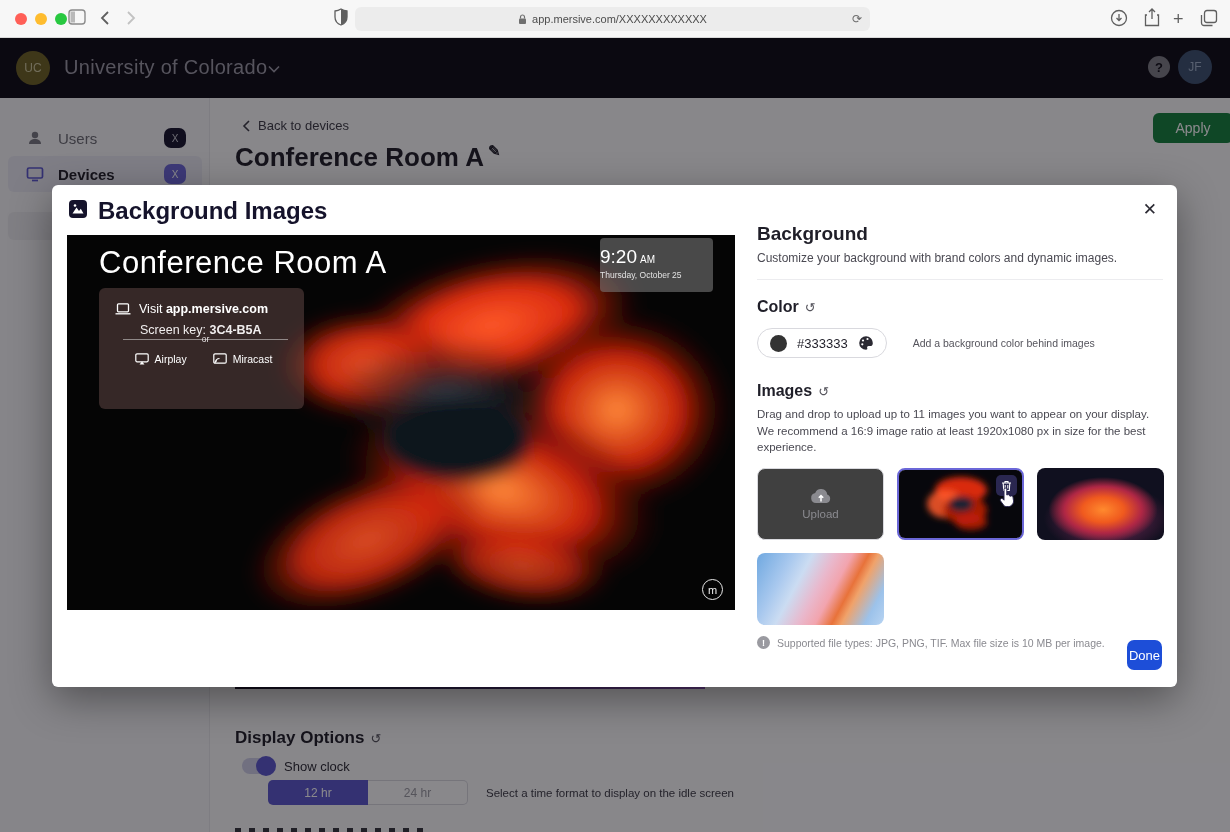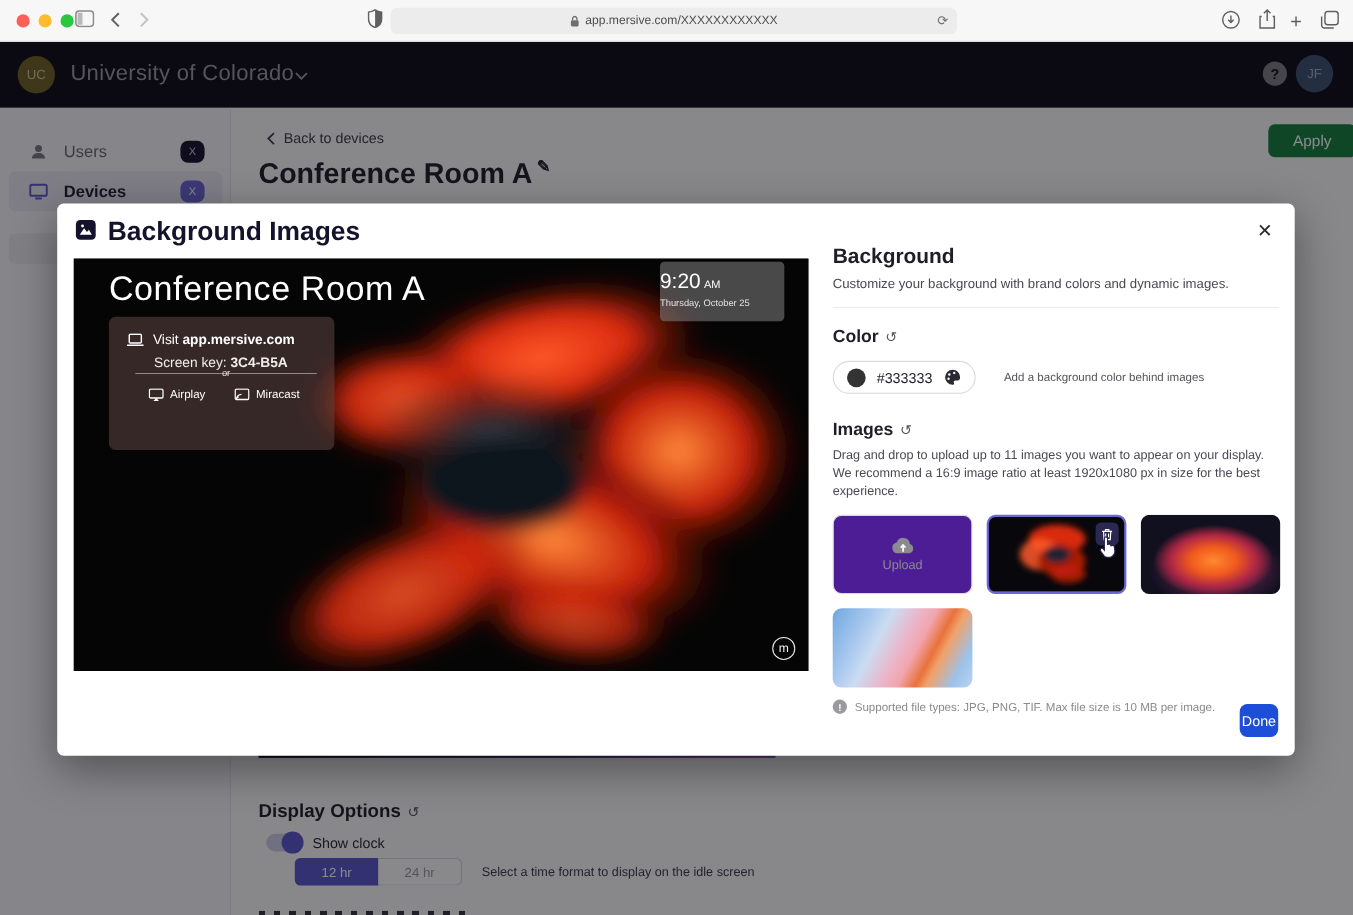--- a/index.html
+++ b/index.html
@@ -42,21 +42,21 @@
   .apply-btn { position:absolute; left:943px; top:15px; width:80px; height:30px; background:#15803d; border:none; border-radius:6px; color:#fff; font-size:14px; }
   .under-strip { position:absolute; left:25px; top:566px; width:470px; height:25px; background:linear-gradient(90deg,#161022,#23203e 25%,#3c2a5e 55%,#6a3d92 80%,#8a55b4); }
   .under-strip .mlogo { position:absolute; right:6px; top:3px; width:15px; height:15px; border:1px solid rgba(255,255,255,.5); border-radius:50%; color:rgba(255,255,255,.6); font-size:9px; display:flex; align-items:center; justify-content:center; }
   .display-options-h { position:absolute; left:25px; top:630px; font-size:17px; font-weight:bold; color:#1F1E28; }
   .reset-ic { font-weight:normal; font-size:13px; color:#55545C; margin-left:6px; }
   .show-clock-row { position:absolute; left:32px; top:660px; display:flex; align-items:center; gap:10px; }
   .toggle { position:relative; width:32px; height:16px; border-radius:8px; background:#CFCFE8; }
   .toggle .knob { position:absolute; right:-2px; top:-2px; width:20px; height:20px; border-radius:50%; background:#5B57CE; }
   .show-clock-lbl { font-size:13px; color:#2B2A33; }
   .seg-row { position:absolute; left:58px; top:682px; display:flex; align-items:center; }
-  .seg { width:76px; height:25px; font-size:12px; display:flex; align-items:center; justify-content:center; }
+  .seg { width:100px; height:25px; font-size:12px; display:flex; align-items:center; justify-content:center; }
   .seg-on { background:#5B57CE; color:#fff; border-radius:5px 0 0 5px; }
   .seg-off { background:#FDFDFD; color:#9a9aa2; border:1px solid #D8D8DE; border-left:none; border-radius:0 5px 5px 0; }
   .seg-hint { font-size:11.5px; color:#3C3B45; margin-left:18px; }
   .cut-heading { position:absolute; left:25px; top:730px; width:190px; height:6px; overflow:hidden; }
   .cut-heading i { display:block; width:100%; height:12px;
      background:repeating-linear-gradient(90deg,#1F1E28 0 6px,transparent 6px 14px); opacity:.9; }
 
   
   .overlay { position:absolute; top:38px; left:0; width:1230px; height:794px; background:rgba(10,9,15,0.48); z-index:10; }
 
@@ -91,21 +91,21 @@
   .rp-divider { border-top:1px solid #ECECEF; margin-top:14px; }
   .sec-h { font-size:16px; font-weight:bold; color:#1F1E28; margin-top:18px; }
   .color-row { display:flex; align-items:center; gap:26px; margin-top:12px; }
   .color-pill { display:flex; align-items:center; gap:10px; height:30px; padding:0 12px; border:1px solid #D9D9DE; border-radius:16px; background:#fff; }
   .swatch { width:17px; height:17px; border-radius:50%; background:#333333; }
   .hex { font-size:13px; color:#1F1E28; }
   .color-hint { font-size:10.5px; color:#55545C; }
   .img-desc { font-size:11.5px; color:#4A4952; line-height:1.45; margin-top:6px; }
   .tiles { position:relative; margin-top:12px; height:158px; }
   .tile { position:absolute; width:127px; height:72px; border-radius:8px; overflow:hidden; }
-  .tile-upload { left:0; top:0; border:1px solid #D9D9DE; background:#4c1d95; display:flex; flex-direction:column; align-items:center; justify-content:center; gap:4px; }
+  .tile-upload { left:0; top:0; border:1px solid #D9D9DE; background:#404040; display:flex; flex-direction:column; align-items:center; justify-content:center; gap:4px; }
   .tile-upload span { font-size:11.5px; color:#8A8A8F; }
   .tile-fish { left:140px; top:0; background:#07070c; border:2px solid #6B67D8; box-shadow:0 0 0 2px #fff inset; }
   .tile-anemone { left:280px; top:0; background:
       radial-gradient(ellipse 70px 42px at 52% 58%, #FF8A2E 0%, #F05A1E 30%, #B02745 55%, rgba(20,16,40,0) 78%),
       radial-gradient(ellipse 90px 50px at 55% 70%, #8A2E62 0%, rgba(25,18,45,0) 70%),
       #10101F; }
   .tile-pastel { left:0; top:85px; background:
       linear-gradient(118deg,#6FA8E0 0%,#A8C8EE 22%,#CBDCF2 34%,#E9B8CC 48%,#F2A4AE 58%,#E8723A 68%,#F0A26A 74%,#9CC2EA 88%,#B8D4F2 100%); }
   .trash-btn { position:absolute; right:5px; top:5px; width:21px; height:21px; background:#2A2750; border-radius:5px; display:flex; align-items:center; justify-content:center; }
   .cursor-hand { position:absolute; right:7px; top:17px; }

